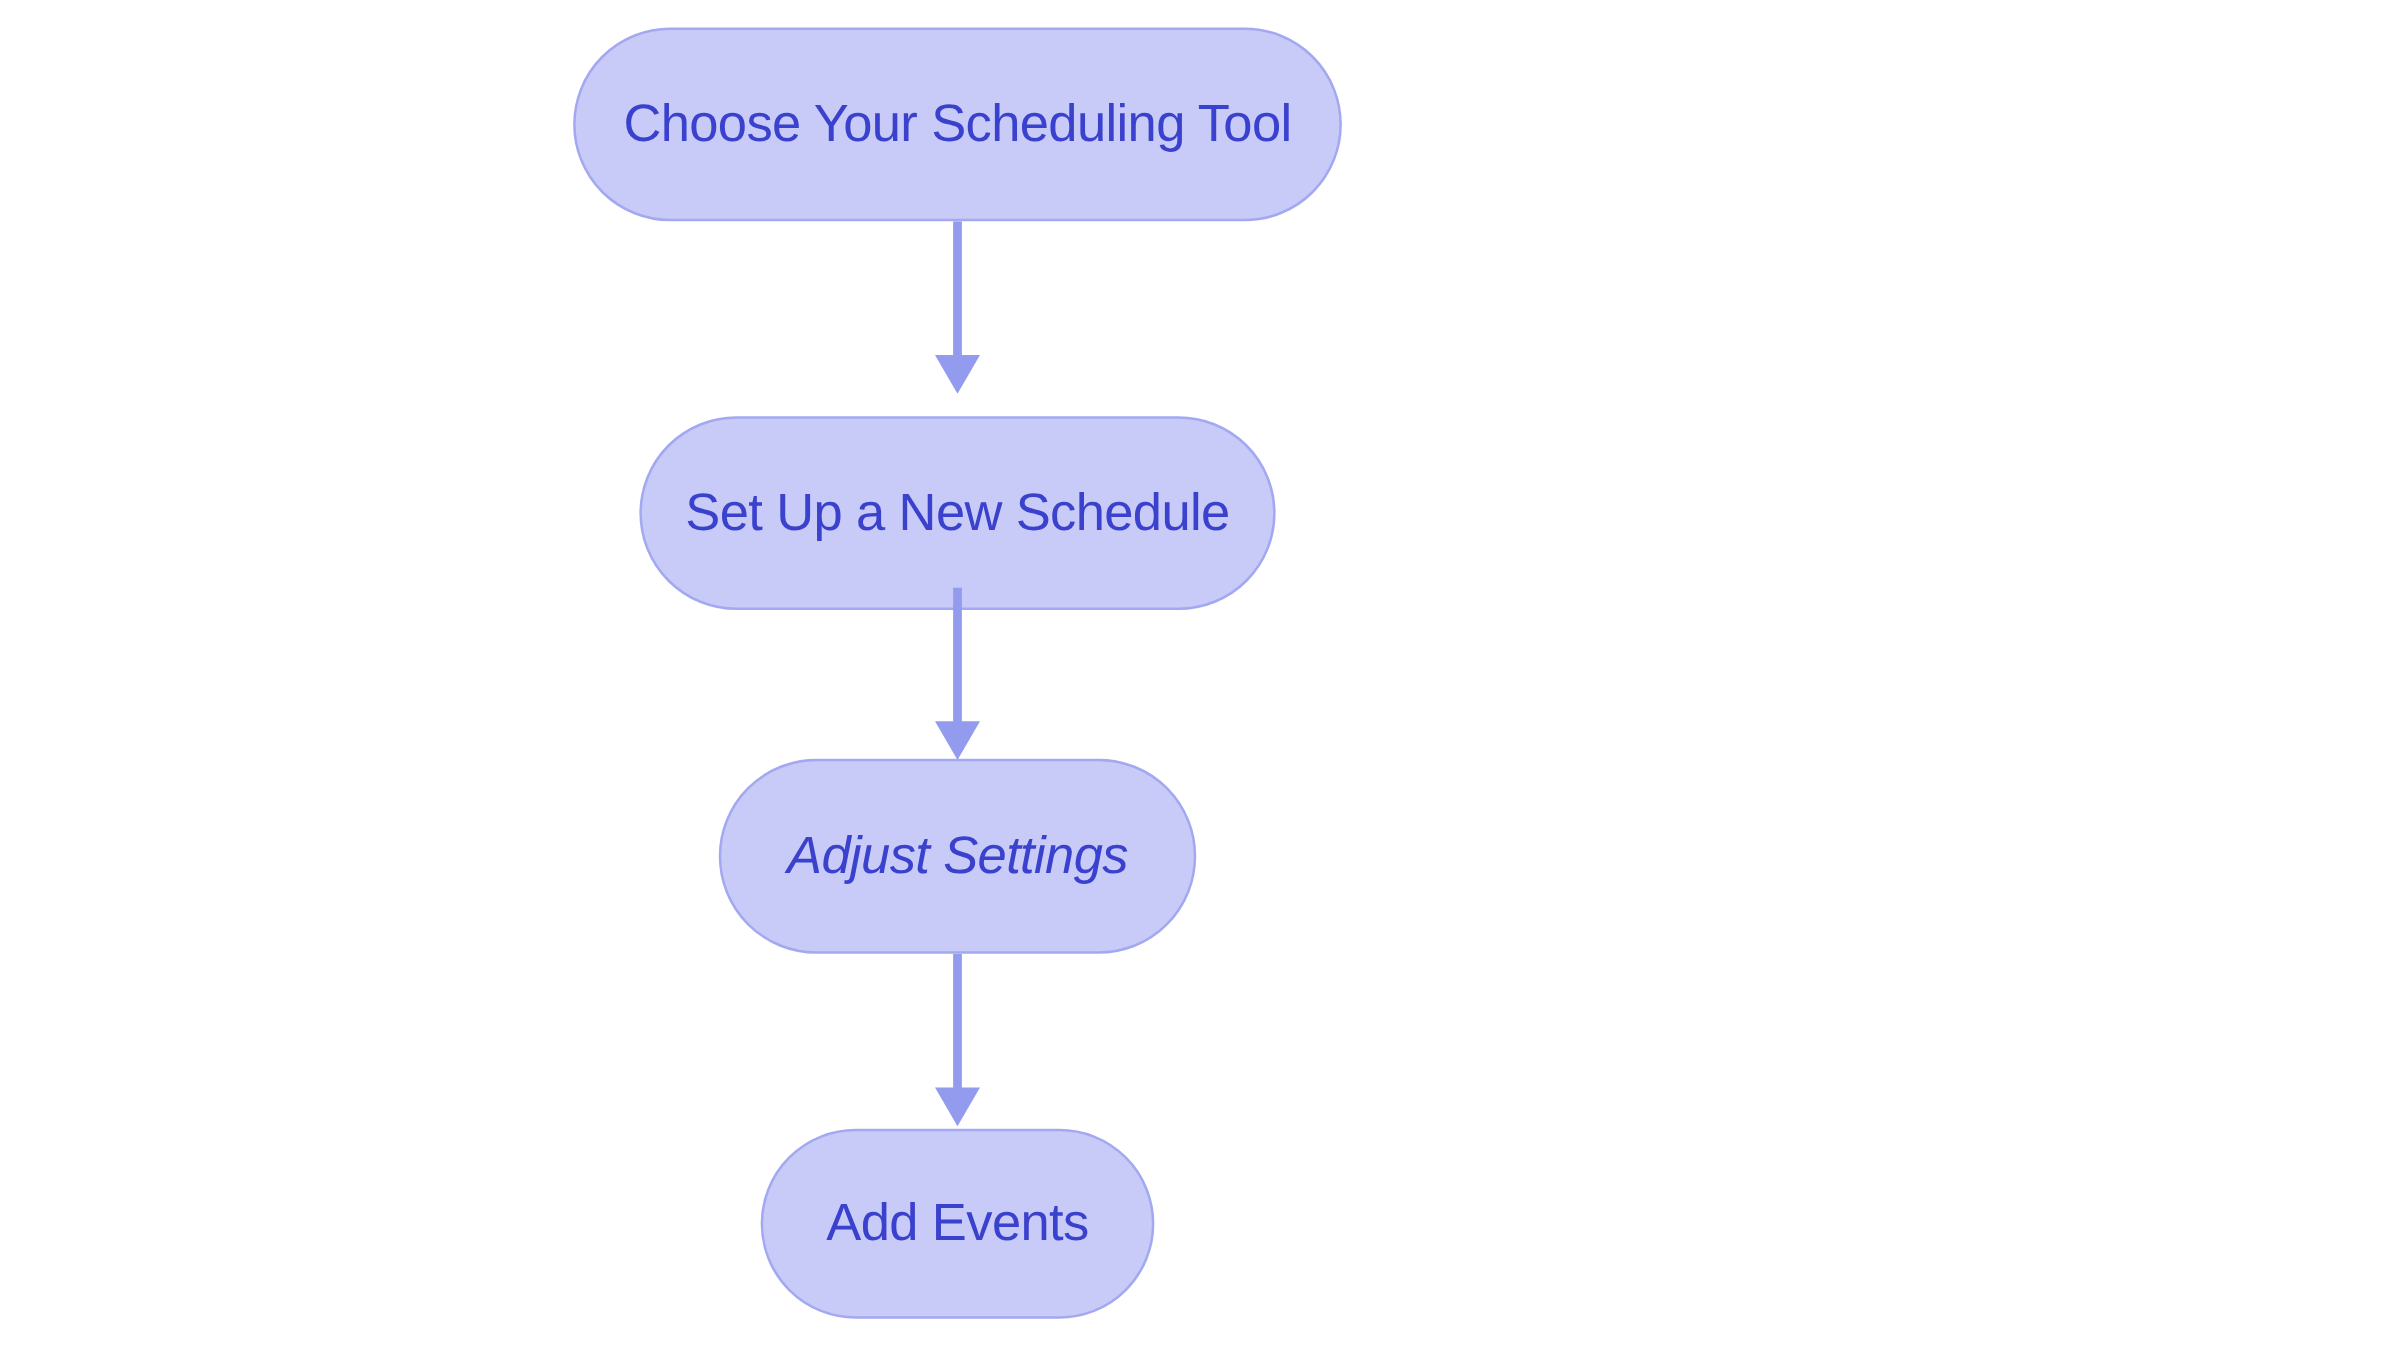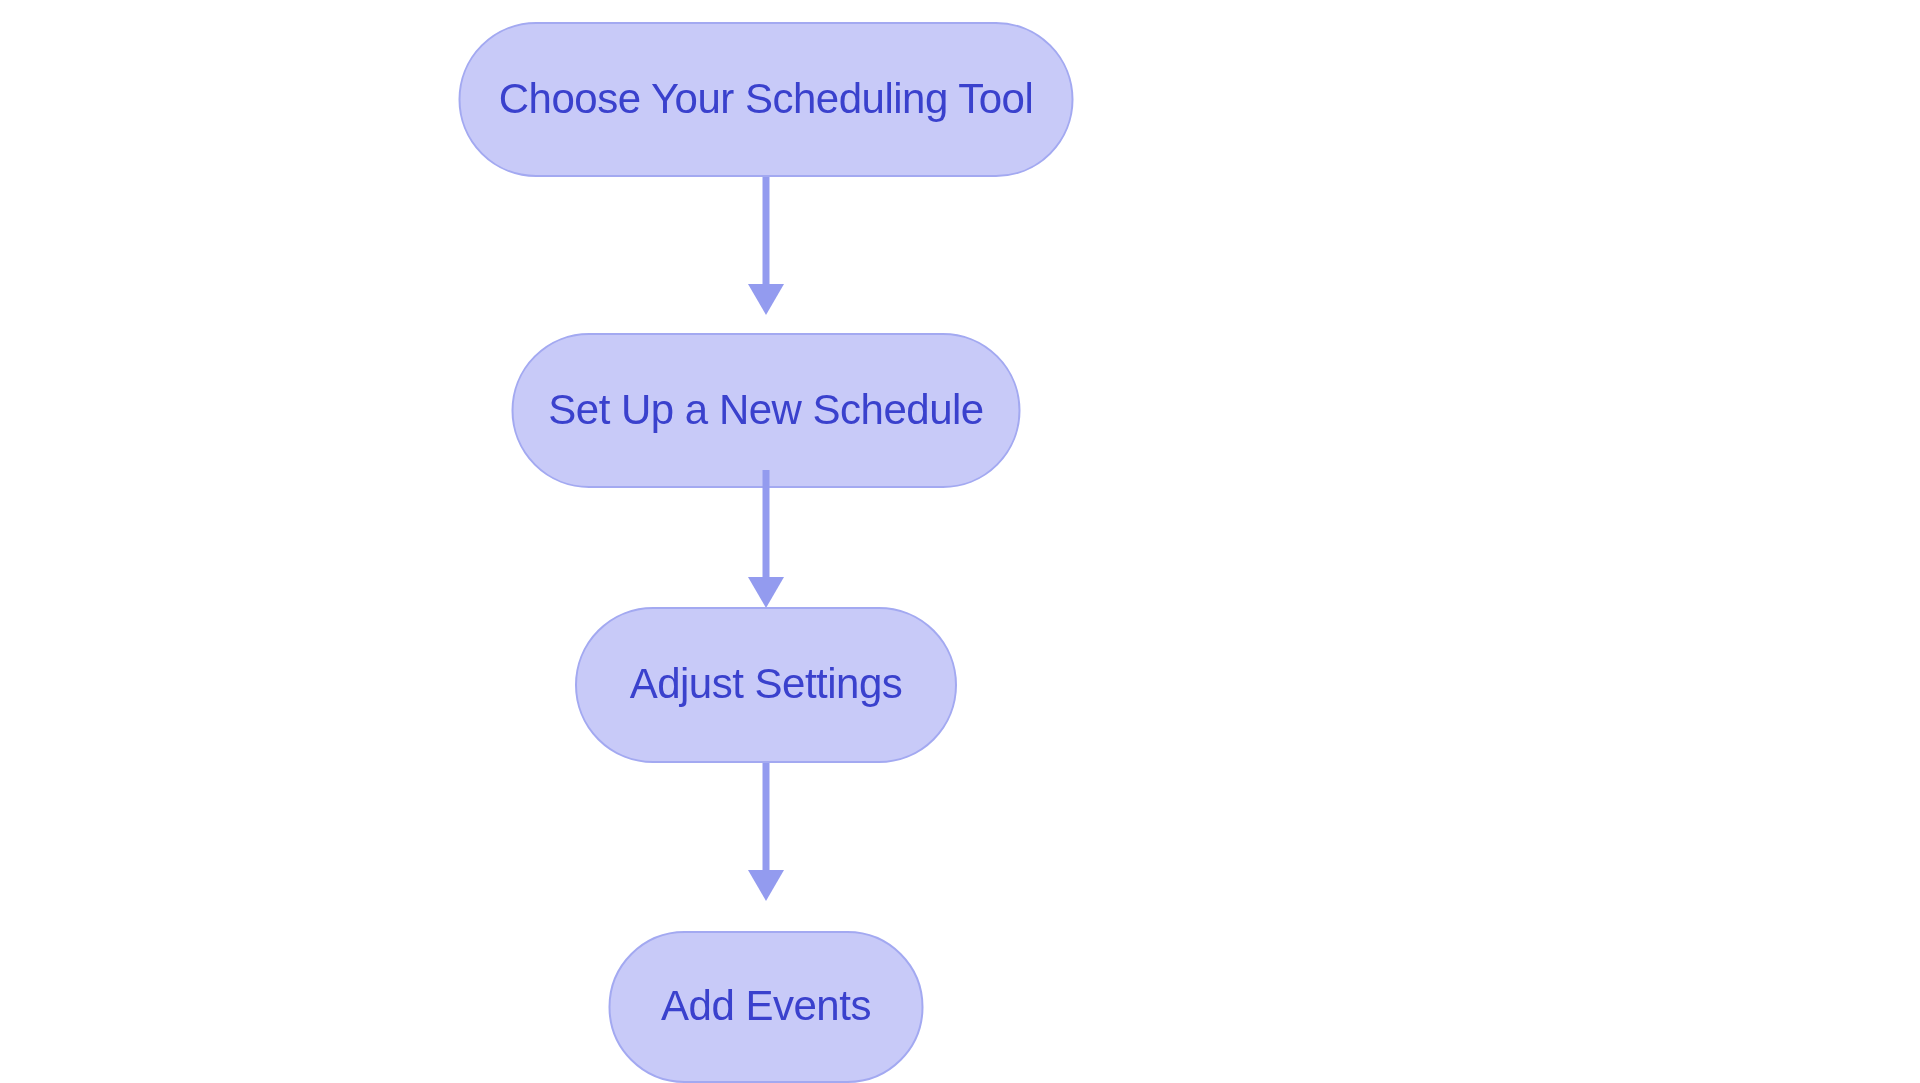--- a/index.html
+++ b/index.html
@@ -38,22 +38,22 @@
     color: var(--text);
     font-size: 42px;
     font-weight: 400;
     letter-spacing: -0.5px;
     white-space: nowrap;
     line-height: 1;
     padding-bottom: 2px;
   }
   .node-1 { top: 22px;  width: 615px; }
   .node-2 { top: 333px; width: 509px; }
-  .node-3 { top: 607px; width: 382px; height: 156px; }
-  .node-4 { top: 903px; width: 315px; height: 152px; margin-top: 28px; }
+  .node-3 { top: 607px; width: 382px; height: 156px; font-style: italic; }
+  .node-4 { top: 903px; width: 315px; height: 152px; }
   .flow-arrow {
     position: absolute;
     left: 50%;
     transform: translateX(-50%);
     width: 40px;
     height: 138px;
   }
   .arrow-1 { top: 177px; }
   .arrow-2 { top: 470px; }
   .arrow-3 { top: 763px; }

